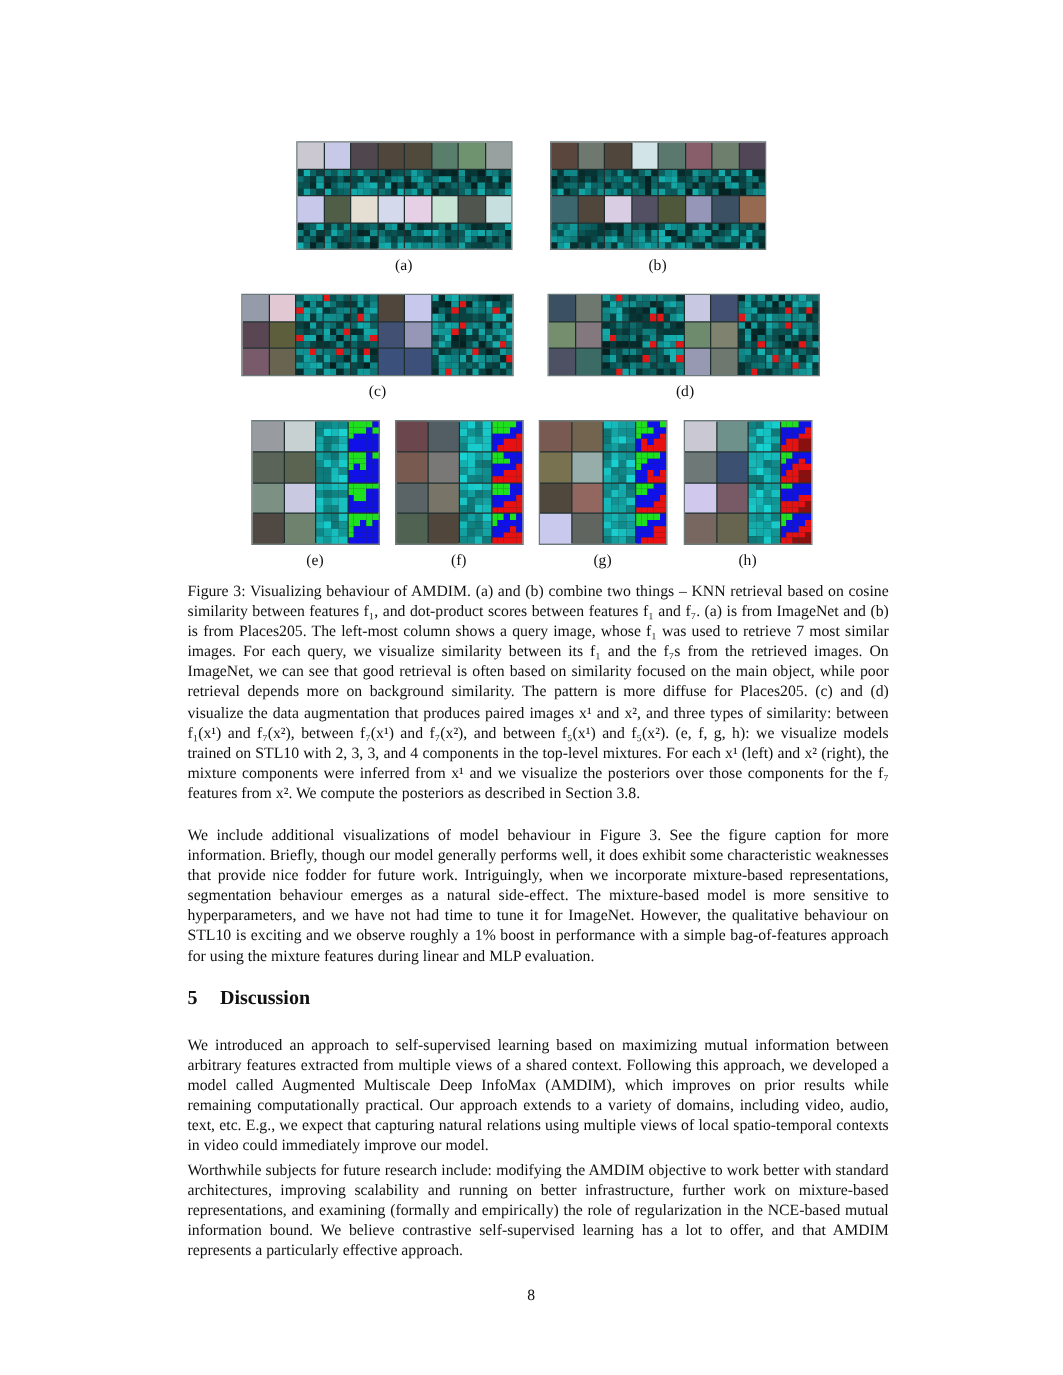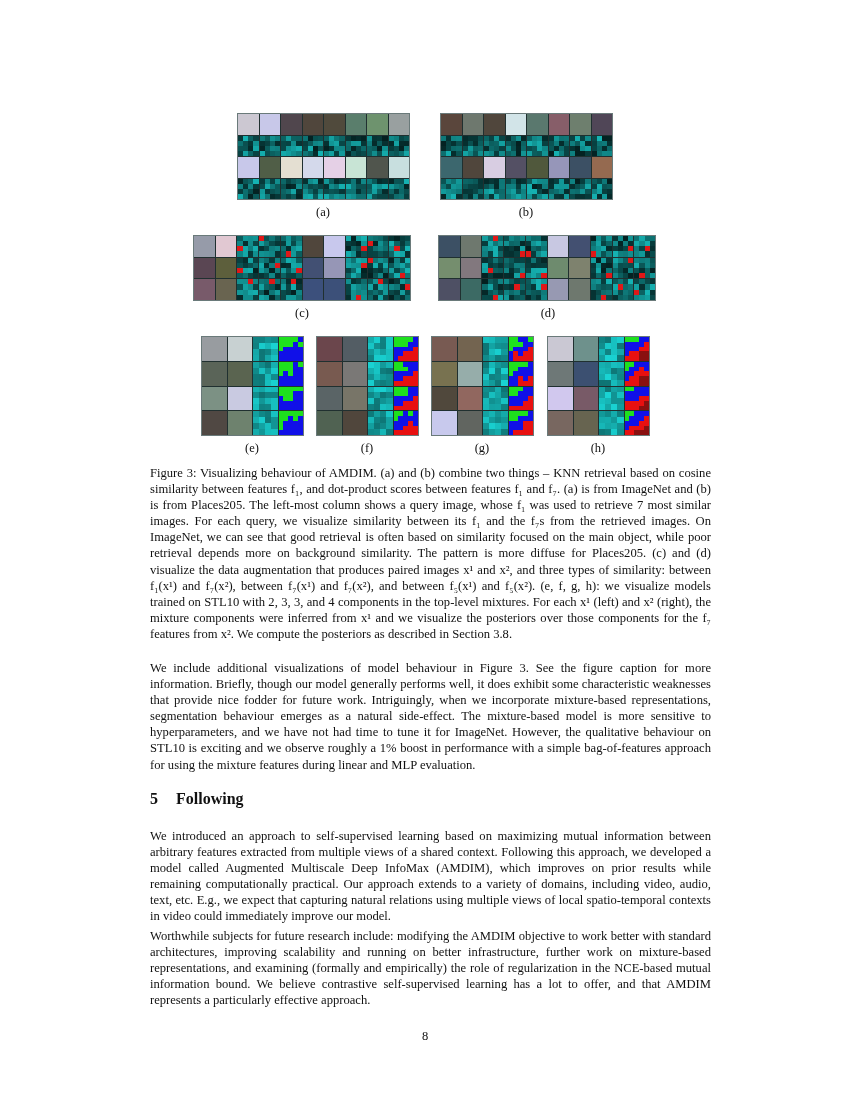--- a/index.html
+++ b/index.html
@@ -2301,21 +2301,21 @@
 
 <div class="caption" style="top:465px;">
   <p>Figure 3: Visualizing behaviour of AMDIM. (a) and (b) combine two things – KNN retrieval based on cosine similarity between features f₁, and dot-product scores between features f₁ and f₇. (a) is from ImageNet and (b) is from Places205. The left-most column shows a query image, whose f₁ was used to retrieve 7 most similar images. For each query, we visualize similarity between its f₁ and the f₇s from the retrieved images. On ImageNet, we can see that good retrieval is often based on similarity focused on the main object, while poor retrieval depends more on background similarity. The pattern is more diffuse for Places205. (c) and (d) visualize the data augmentation that produces paired images x¹ and x², and three types of similarity: between f₁(x¹) and f₇(x²), between f₇(x¹) and f₇(x²), and between f₅(x¹) and f₅(x²). (e, f, g, h): we visualize models trained on STL10 with 2, 3, 3, and 4 components in the top-level mixtures. For each x¹ (left) and x² (right), the mixture components were inferred from x¹ and we visualize the posteriors over those components for the f₇ features from x². We compute the posteriors as described in Section 3.8.</p>
 </div>
 
 <div class="para" style="top:660px;">
   <p>We include additional visualizations of model behaviour in Figure 3. See the figure caption for more information. Briefly, though our model generally performs well, it does exhibit some characteristic weaknesses that provide nice fodder for future work. Intriguingly, when we incorporate mixture-based representations, segmentation behaviour emerges as a natural side-effect. The mixture-based model is more sensitive to hyperparameters, and we have not had time to tune it for ImageNet. However, the qualitative behaviour on STL10 is exciting and we observe roughly a 1% boost in performance with a simple bag-of-features approach for using the mixture features during linear and MLP evaluation.</p>
 </div>
 
 <div class="heading">
-  <span class="num">5</span><span>Following</span>
+  <span class="num">5</span><span>Discussion</span>
 </div>
 
 <div class="para" style="top:828px;">
   <p>We introduced an approach to self-supervised learning based on maximizing mutual information between arbitrary features extracted from multiple views of a shared context. Following this approach, we developed a model called Augmented Multiscale Deep InfoMax (AMDIM), which improves on prior results while remaining computationally practical. Our approach extends to a variety of domains, including video, audio, text, etc. E.g., we expect that capturing natural relations using multiple views of local spatio-temporal contexts in video could immediately improve our model.</p>
 </div>
 
 <div class="para" style="top:928px;">
   <p>Worthwhile subjects for future research include: modifying the AMDIM objective to work better with standard architectures, improving scalability and running on better infrastructure, further work on mixture-based representations, and examining (formally and empirically) the role of regularization in the NCE-based mutual information bound. We believe contrastive self-supervised learning has a lot to offer, and that AMDIM represents a particularly effective approach.</p>
 </div>
 

